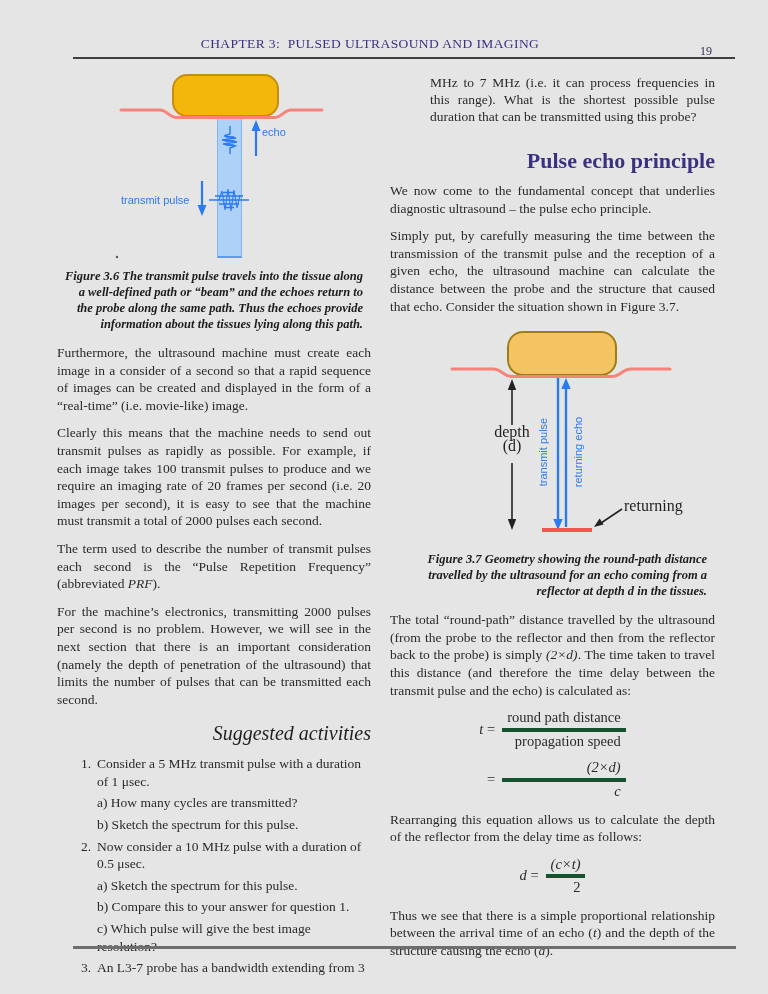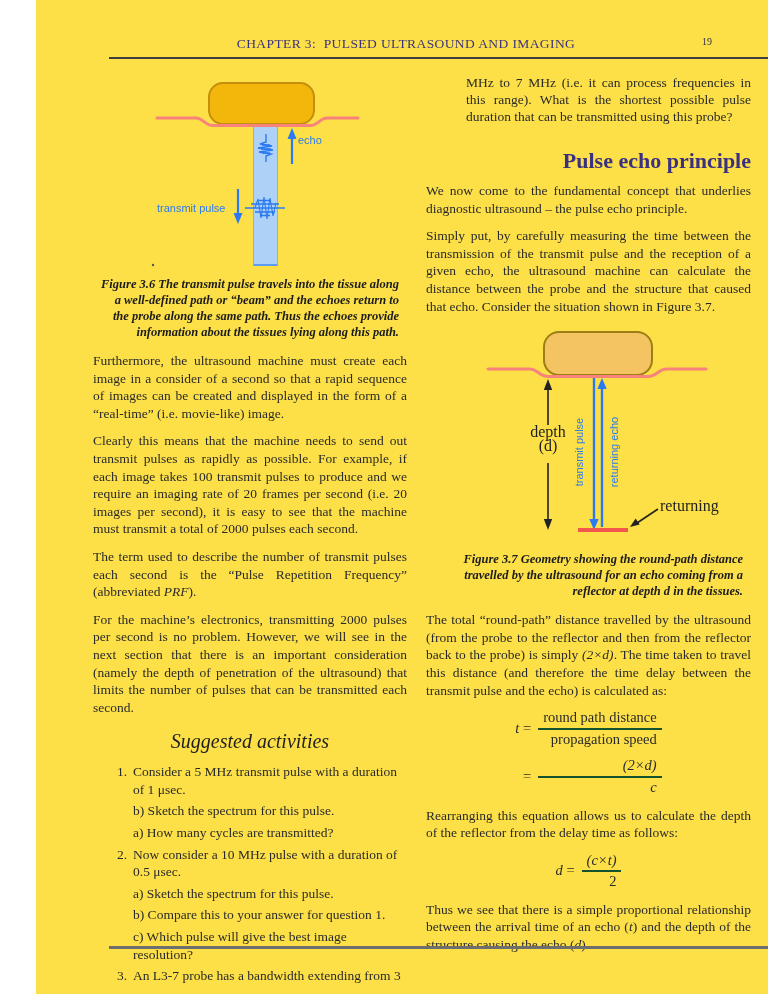--- a/index.html
+++ b/index.html
@@ -12,32 +12,32 @@
     --probe_amber:#f5c462;
     --probe_amber_border:#9c7d16;
     --beam_blue:#aed1f7;
     --beam_blue_border:#82b4f0;
     --body_ink:#2a2a2a;
     --rule_gray:#555555;
   }
   html,body{margin:0;padding:0;}
   body{background:#ffffff;width:768px;height:994px;position:relative;
        font-family:"Liberation Serif",serif;color:var(--body_ink);}
-  .page{position:absolute;inset:0;background:#fde047;overflow:hidden;margin-left:36px;}
+  .page{position:absolute;inset:0;background:#e5e5e5;overflow:hidden;}
 
   
   .chapter-title{position:absolute;top:36px;left:60px;width:620px;text-align:center;
     font-size:13.5px;letter-spacing:.4px;color:var(--accent_indigo);white-space:pre;}
-  .page-number{position:absolute;top:36px;right:56px;font-size:10px;color:#2f2f52;}
+  .page-number{position:absolute;top:44px;right:56px;font-size:12px;color:#2f2f52;}
   .header-rule{position:absolute;top:57px;left:73px;width:662px;height:2px;background:#3f3f3f;}
   .footer-rule{position:absolute;top:946px;left:73px;width:663px;height:2.5px;background:#6e6e6e;}
 
   
   .col{position:absolute;font-size:13.5px;line-height:17.6px;text-align:justify;}
-  .col-left{left:57px;top:76px;width:314px;}
+  .col-left{left:57px;top:68px;width:314px;}
   .col-right{left:390px;top:74px;width:325px;}
   p{margin:0 0 10px 0;}
   .it{font-style:italic;}
 
   
   .fig{position:relative;}
   .fig36{height:196px;margin-bottom:4px;}
   .fig37{height:220px;margin:2px 0 6px 0;}
   .probe{position:absolute;box-sizing:border-box;}
   .probe36{left:115px;top:6px;width:107px;height:43px;border-radius:15px;
@@ -60,37 +60,37 @@
   .echo-label{left:205px;top:56px;}
   .tp-label{left:64px;top:124px;}
 
   .caption{font-size:12.5px;line-height:16px;font-style:italic;font-weight:bold;
     text-align:right;color:#1c1c1c;margin:0 0 12px 0;padding:0 8px;}
 
   
   .section-heading{font-size:22px;font-weight:bold;color:var(--accent_indigo);
     margin:24px 0 9px 0;line-height:24px;text-align:right;}
   .activities-heading{font-size:20px;font-style:italic;font-weight:normal;color:#1f1f1f;
-    margin:14px 0 10px 0;line-height:23px;text-align:center;}
+    margin:14px 0 10px 0;line-height:23px;text-align:right;}
 
   
   .act-list{margin-top:2px;}
   .li{position:relative;padding-left:40px;margin-bottom:4px;text-align:left;}
   .li .num{position:absolute;left:24px;}
   .li.sub{margin-bottom:4px;}
 
   .continuation{margin-left:40px;width:285px;box-sizing:border-box;line-height:17px;margin-bottom:14px;}
 
   
   .eq{display:flex;justify-content:center;margin:8px 0 10px 0;font-size:14.5px;text-align:left;}
   .eq-grid{display:grid;grid-template-columns:auto auto;column-gap:7px;row-gap:9px;align-items:center;}
   .eq-lhs{justify-self:end;}
   .frac{display:inline-block;text-align:right;vertical-align:middle;}
   .frac .num{display:block;padding:0 5px 1px 5px;}
-  .frac .den{display:block;border-top:2px solid #14532d;padding:1px 5px 0 5px;}
+  .frac .den{display:block;border-top:4px solid #14532d;padding:1px 5px 0 5px;}
 </style>
 </head>
 <body>
 
 <div class="page">
 
   <div class="chapter-title">CHAPTER 3:  PULSED ULTRASOUND AND IMAGING</div>
   <div class="page-number">19</div>
   <div class="header-rule"></div>
 
@@ -131,22 +131,22 @@
     <p><span>The term used to describe the number of transmit pulses each second is the “Pulse Repetition Frequency” (abbreviated </span><span class="it">PRF</span><span>).</span></p>
     <p>For the machine’s electronics, transmitting 2000 pulses per second is no problem. However, we will see in the next section that there is an important consideration (namely the depth of penetration of the ultrasound) that limits the number of pulses that can be transmitted each second.</p>
 
     <div class="activities-heading">Suggested activities</div>
 
     <div class="act-list">
       <div class="li">
         <span class="num">1.</span>
         <span>Consider a 5 MHz transmit pulse with a duration of 1 μsec.</span>
       </div>
+      <div class="li sub">a) How many cycles are transmitted?</div>
       <div class="li sub">b) Sketch the spectrum for this pulse.</div>
-      <div class="li sub">a) How many cycles are transmitted?</div>
       <div class="li">
         <span class="num">2.</span>
         <span>Now consider a 10 MHz pulse with a duration of 0.5 μsec.</span>
       </div>
       <div class="li sub">a) Sketch the spectrum for this pulse.</div>
       <div class="li sub">b) Compare this to your answer for question 1.</div>
       <div class="li sub">c) Which pulse will give the best image resolution?</div>
       <div class="li">
         <span class="num">3.</span>
         <span>An L3-7 probe has a bandwidth extending from 3</span>

